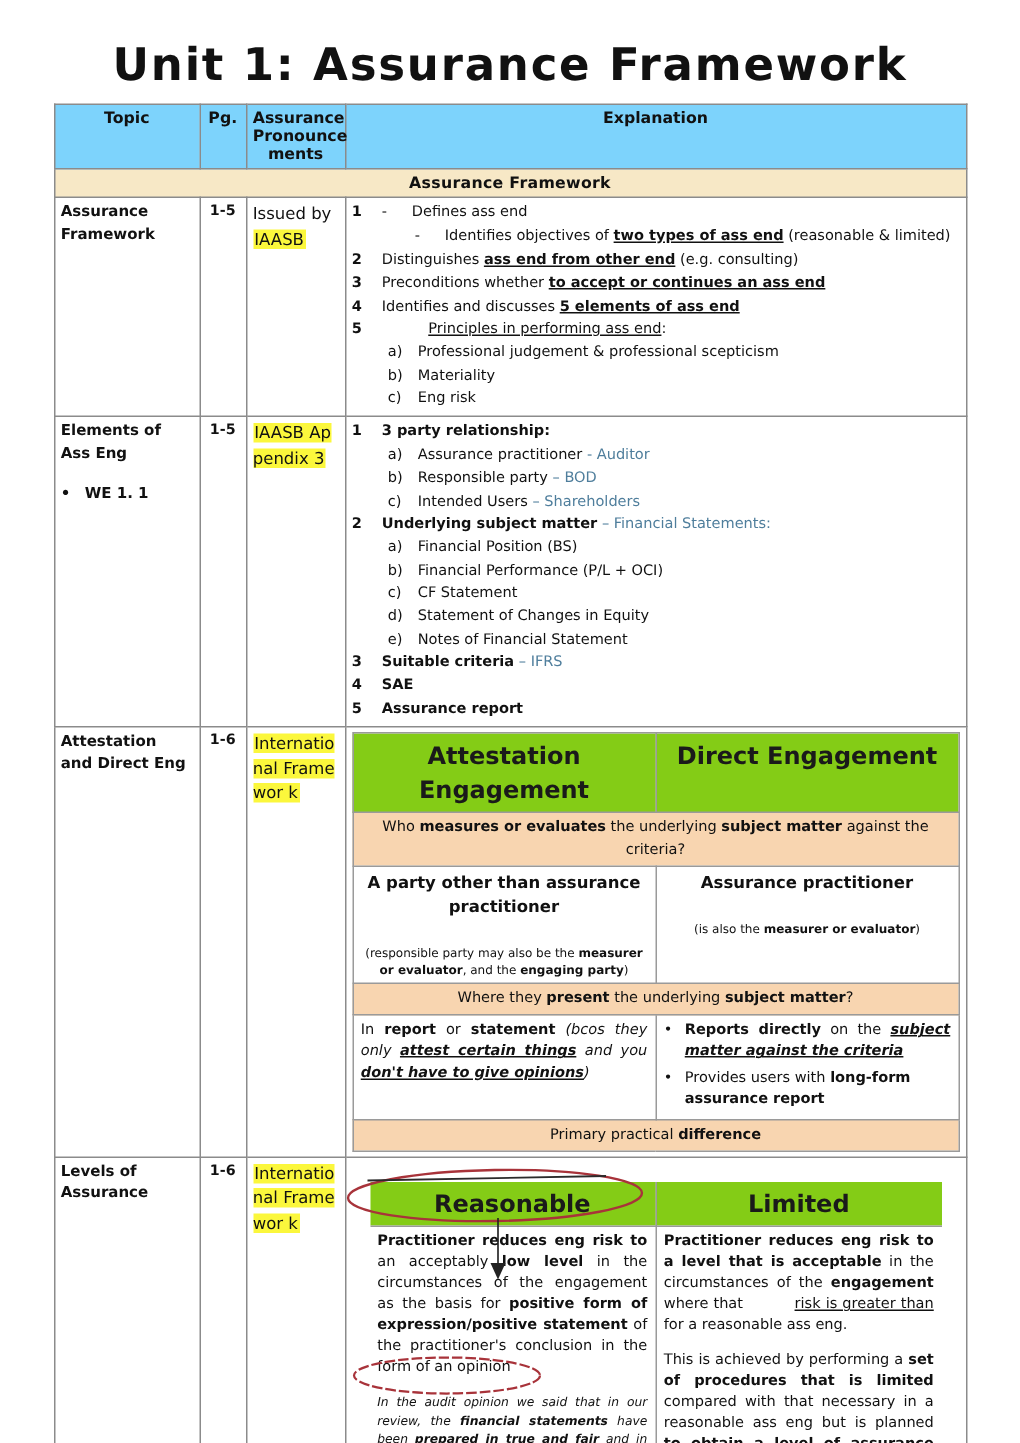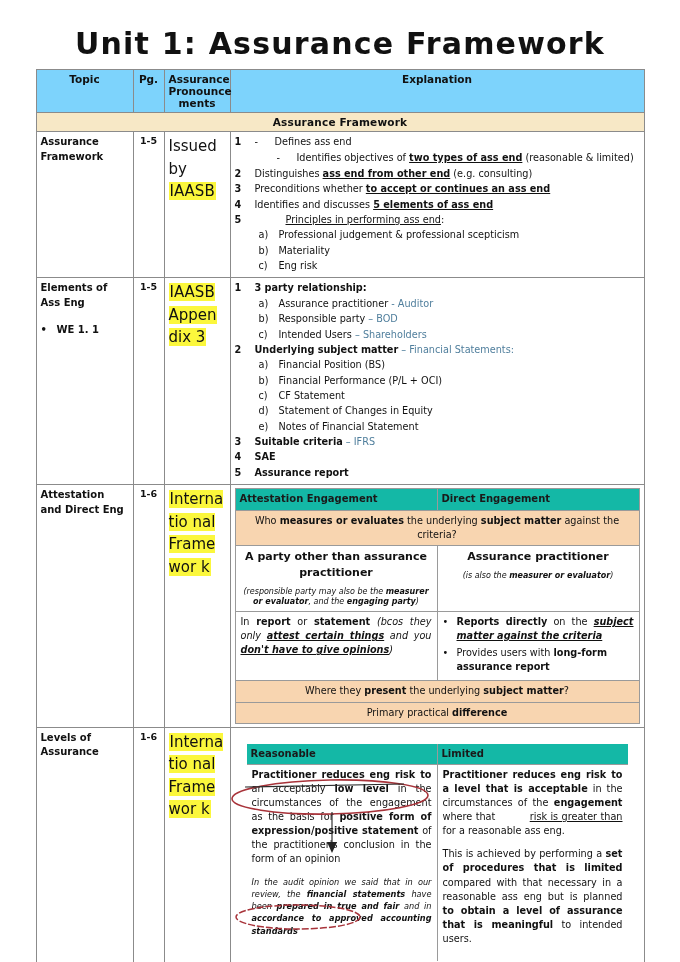--- a/index.html
+++ b/index.html
@@ -52,21 +52,21 @@
     text-align:center;
     font-weight:bold;
     font-size:10.5px;
     padding:3px 0;
     letter-spacing:.2px;
   }
 
   
   td.topic{font-size:10px;font-weight:bold;line-height:1.45;padding-top:5px;}
   td.pg{font-size:9.5px;font-weight:bold;text-align:center;padding-top:5px;}
-  td.pron{font-size:15px;line-height:1.5;padding-top:5px;word-break:break-all;}
+  td.pron{font-size:11px;line-height:1.5;padding-top:5px;word-break:break-all;}
   td.exp{font-size:9.7px;line-height:1.48;padding-top:5px;padding-left:5px;}
 
   .hl{background:#fbf73c;padding:0 1px;margin-top:40px;}
   .topic-sub{margin-top:13px;font-size:10px;font-weight:bold;}
   .topic-sub .bul{display:inline-block;width:16px;}
 
   
   .li{display:flex;gap:6px;align-items:flex-start;margin:0 0 1px 0;}
   .li .mk{flex:0 0 14px;font-weight:bold;}
   .li .mk.lt{flex:0 0 14px;font-weight:normal;}
@@ -86,34 +86,34 @@
     border-collapse:collapse;width:100%;table-layout:fixed;
   }
   table.cmp td{
     border:1px solid #9a9a9a;
     padding:3px 5px;
     vertical-align:top;
     font-size:9.7px;
     line-height:1.45;
   }
   table.cmp td.hd{
-    background:#14b8a6;
+    background:#84cc16;
     color:#1a1a1a;
     font-weight:bold;
-    text-align:left;
-    font-size:10px;
+    text-align:center;
+    font-size:16px;
     padding:3px 4px;
   }
   table.cmp td.q{
     background:#f8d5b0;
     text-align:center;
     padding:3px 8px;
   }
   table.cmp td.ctr{text-align:center;}
-  .sm-it{font-size:8px;font-style:italic;line-height:1.35;display:block;margin-top:6px;}
+  .sm-it{font-size:8px;line-height:1.35;display:block;margin-top:18px;}
   .big{font-size:11px;font-weight:bold;}
   .just{text-align:justify;}
   .cmpbul{display:flex;gap:7px;align-items:flex-start;margin-bottom:3px;}
   .cmpbul .d{flex:0 0 7px;line-height:1.45;}
   .cmpbul .t{flex:1 1 auto;}
   .gap{height:9px;}
 
   
   .anno{position:absolute;pointer-events:none;}
 </style>
@@ -296,36 +296,36 @@
               <td class="ctr">
                 <span class="big">A party other than assurance practitioner</span>
                 <span class="sm-it"><span>(responsible party may also be the </span><span class="b">measurer or evaluator</span><span>, and the </span><span class="b">engaging party</span><span>)</span></span>
               </td>
               <td class="ctr">
                 <span class="big">Assurance practitioner</span>
                 <span class="sm-it"><span>(is also the </span><span class="b">measurer or evaluator</span><span>)</span></span>
               </td>
             </tr>
             <tr>
+              <td class="q" colspan="2"><span>Where they </span><span class="b">present</span><span> the underlying </span><span class="b">subject matter</span><span>?</span></td>
+            </tr>
+            <tr>
               <td class="just"><span>In </span><span class="b">report</span><span> or </span><span class="b">statement</span><span class="it"> (bcos they only </span><span class="it bu">attest certain things</span><span class="it"> and you </span><span class="it bu">don't have to give opinions</span><span class="it">)</span></td>
               <td>
                 <div class="cmpbul">
                   <span class="d">•</span>
                   <span class="t just"><span class="b">Reports directly</span><span> on the </span><span class="bu it">subject matter against the criteria</span></span>
                 </div>
                 <div class="cmpbul">
                   <span class="d">•</span>
                   <span class="t"><span>Provides users with </span><span class="b">long-form assurance report</span></span>
                 </div>
               </td>
             </tr>
             <tr>
-              <td class="q" colspan="2"><span>Where they </span><span class="b">present</span><span> the underlying </span><span class="b">subject matter</span><span>?</span></td>
-            </tr>
-            <tr>
               <td class="q" colspan="2"><span>Primary practical </span><span class="b">difference</span></td>
             </tr>
           </tbody>
             </table>
         </td>
       </tr>
 
       <tr>
         <td class="topic">Levels of Assurance</td>
         <td class="pg">1-6</td>

